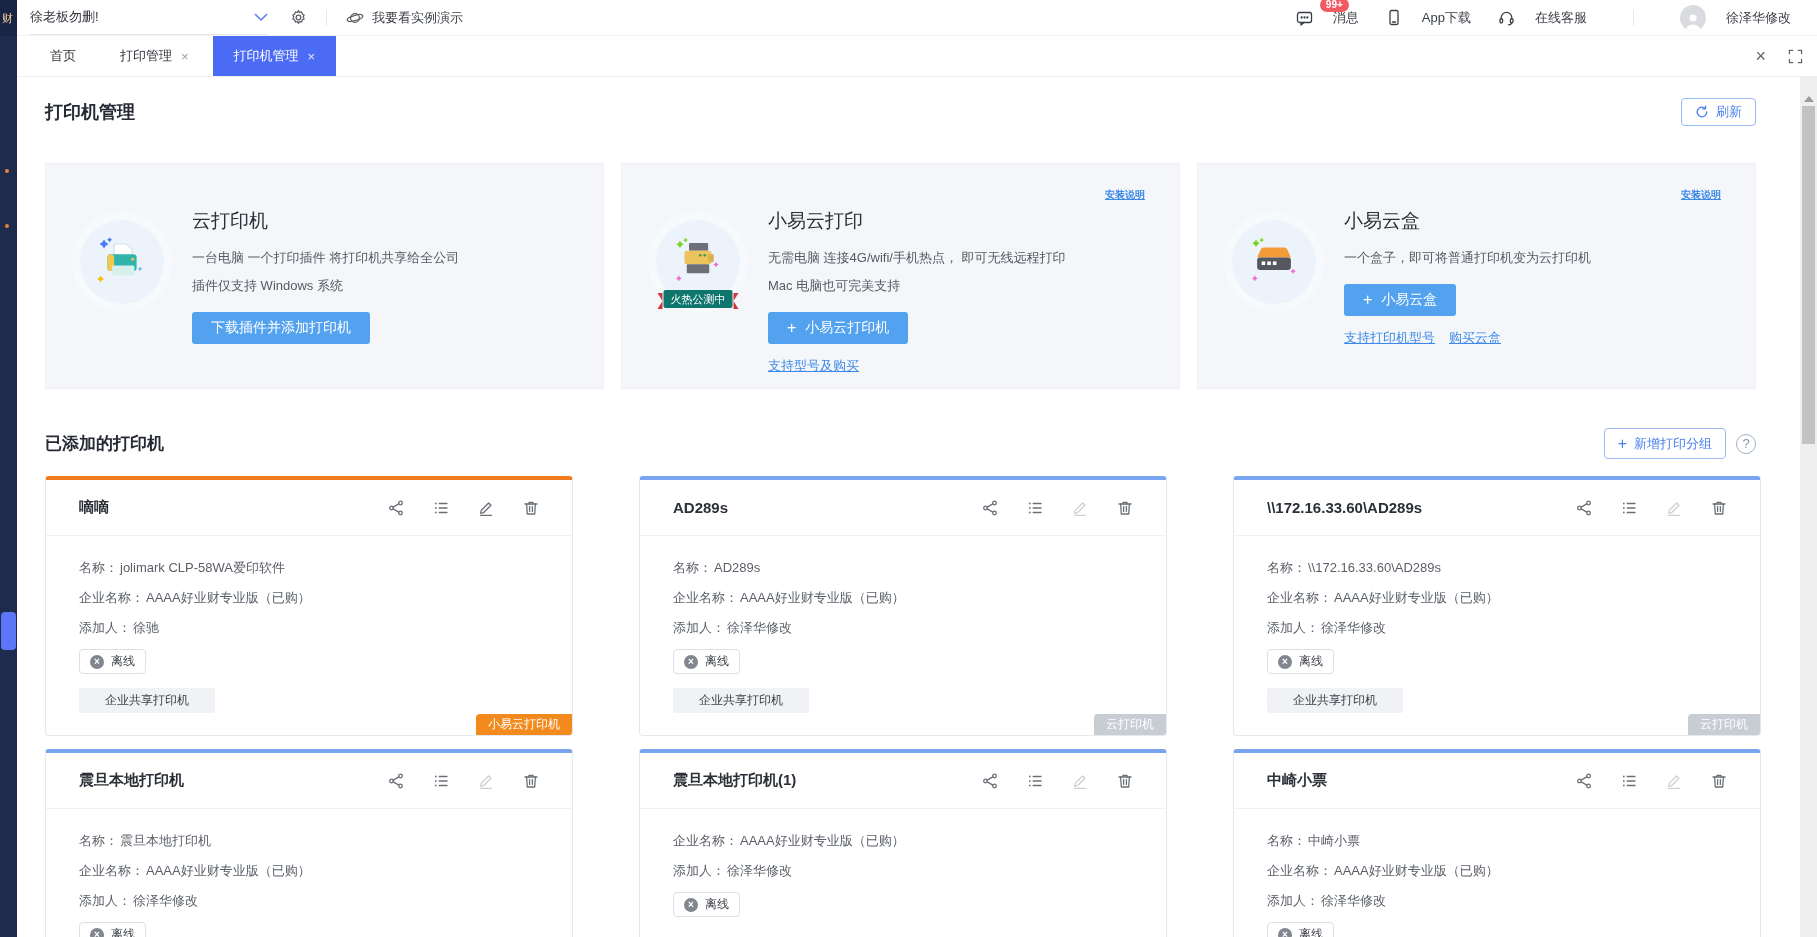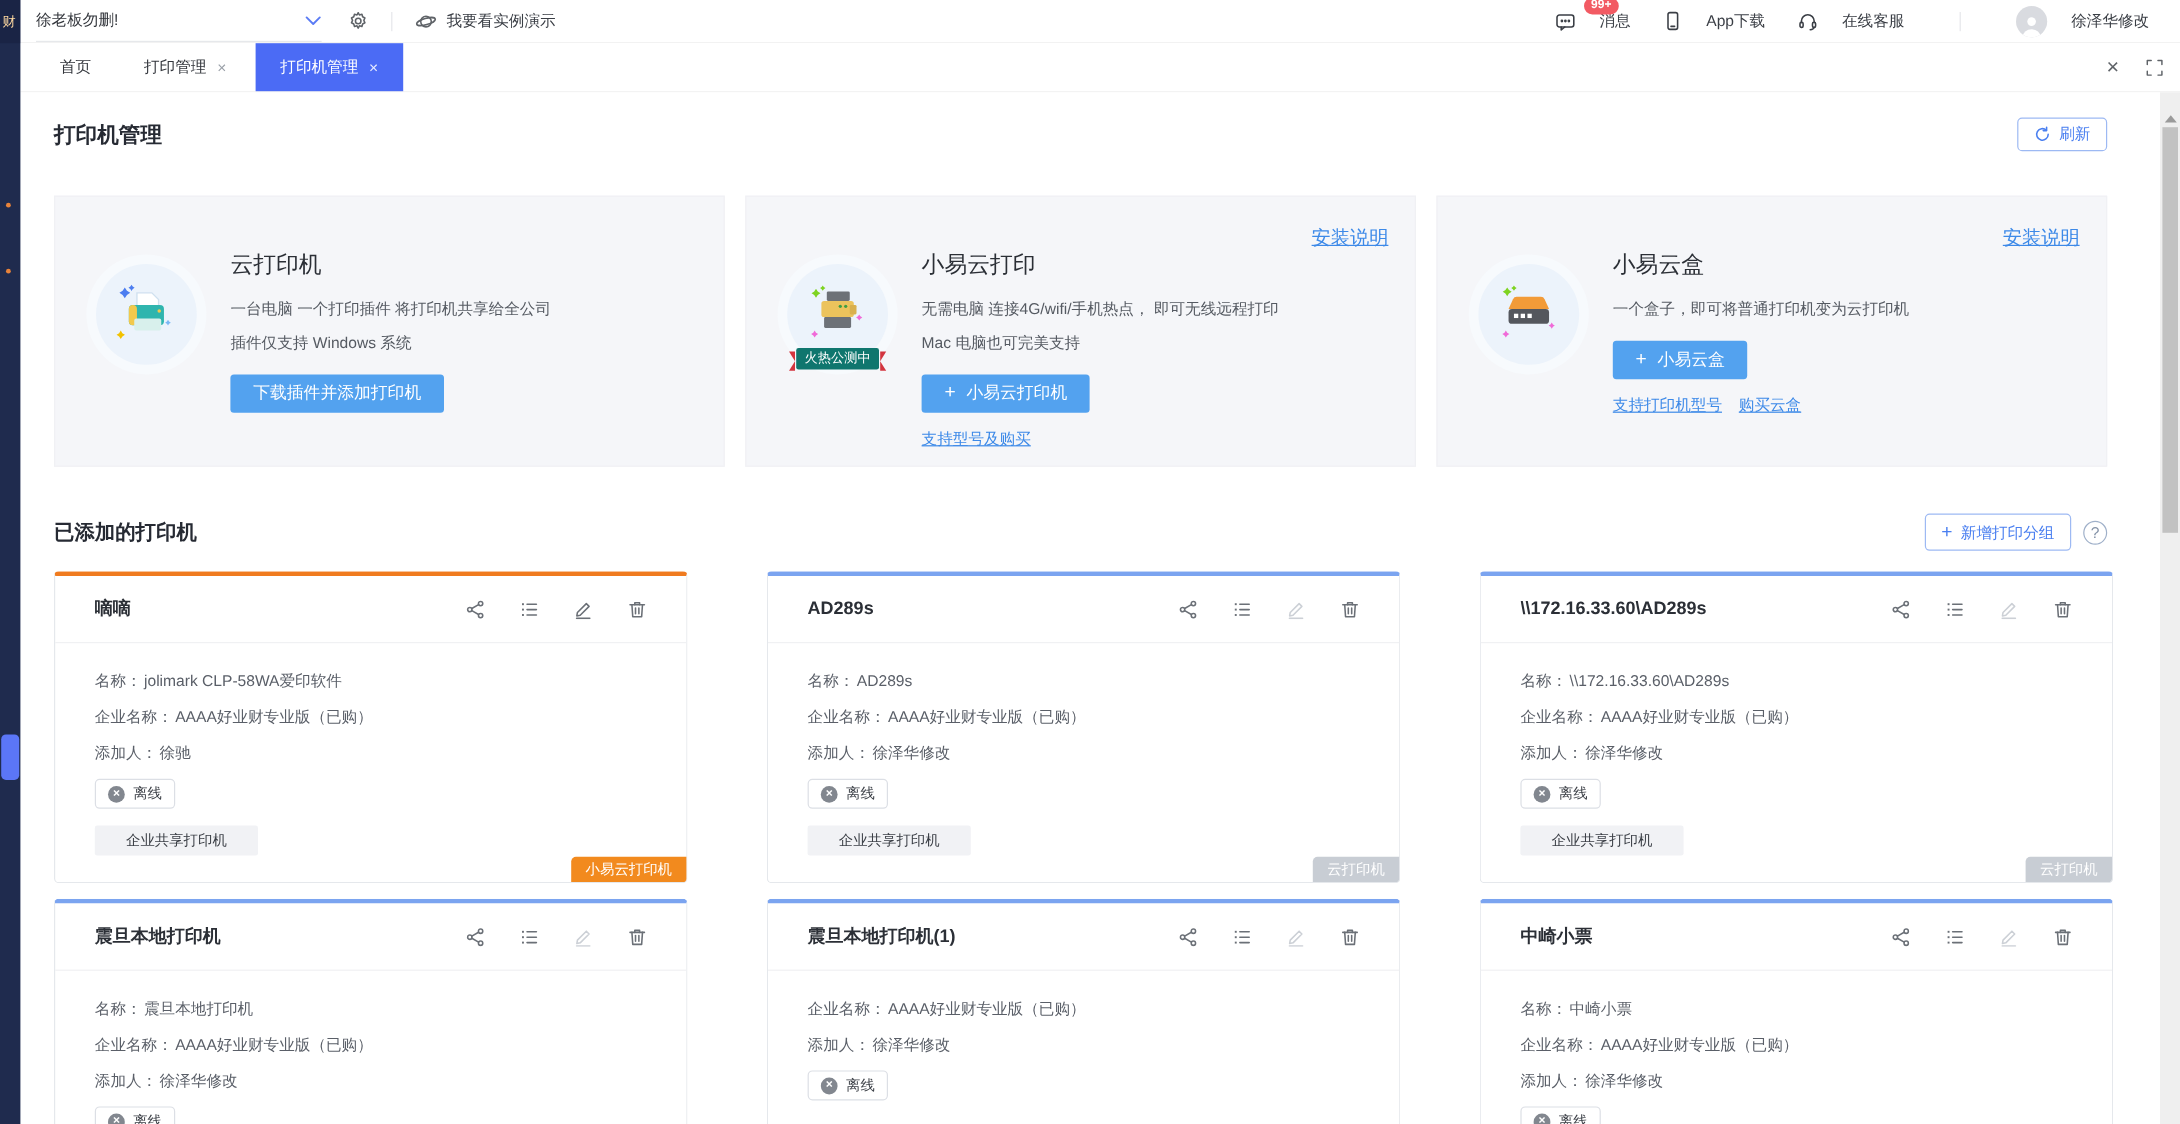--- a/index.html
+++ b/index.html
@@ -59,21 +59,21 @@
   .hot-ribbon { position:absolute; bottom:-4px; left:50%; transform:translateX(-50%); background:#0f766e; color:#fff; font-size:11px; line-height:18px; padding:0 7px; white-space:nowrap; border-radius:2px; }
   .hot-ribbon::before { content:""; position:absolute; left:-6px; top:3px; border-top:8px solid #d3353f; border-bottom:8px solid #d3353f; border-left:5px solid transparent; }
   .hot-ribbon::after  { content:""; position:absolute; right:-6px; top:3px; border-top:8px solid #d3353f; border-bottom:8px solid #d3353f; border-right:5px solid transparent; }
   .promo-info { margin-left:28px; min-width:0; padding-top:2px; }
   .promo-title { font-size:19px; color:#2b2f36; margin-bottom:15px; }
   .promo-line { font-size:13px; color:#555a62; margin-bottom:10px; white-space:nowrap; overflow:hidden; }
   .btn-primary { display:inline-flex; align-items:center; gap:9px; height:32px; padding:0 19px; background:#53a2ef; border:none; border-radius:3px; color:#fff; font-size:14px; cursor:pointer; margin-top:7px; }
   .btn-primary .plus { font-size:16px; }
   .promo-links { margin-top:13px; font-size:13px; display:flex; gap:14px; }
   a.link { color:#3c89e8; text-decoration:underline; cursor:pointer; }
-  .install-link { position:absolute; top:24px; right:22px; font-size:16px; }
+  .install-link { position:absolute; top:24px; right:34px; font-size:10px;font-weight:bold; }
 
   
   .section-row { margin-top:39px; display:flex; align-items:center; justify-content:space-between; }
   .section-title { font-size:17px; font-weight:700; color:#262a33; }
   .section-right { display:flex; align-items:center; }
   .btn-add { height:31px; }
   .qmark { width:20px; height:20px; margin-left:10px; border-radius:50%; border:1px solid #9fb0c9; color:#8593a8; font-size:13px; display:flex; align-items:center; justify-content:center; cursor:pointer; }
 
   
   .grid { margin-top:17px; display:grid; grid-template-columns:repeat(3,528px); column-gap:66px; row-gap:13px; }

